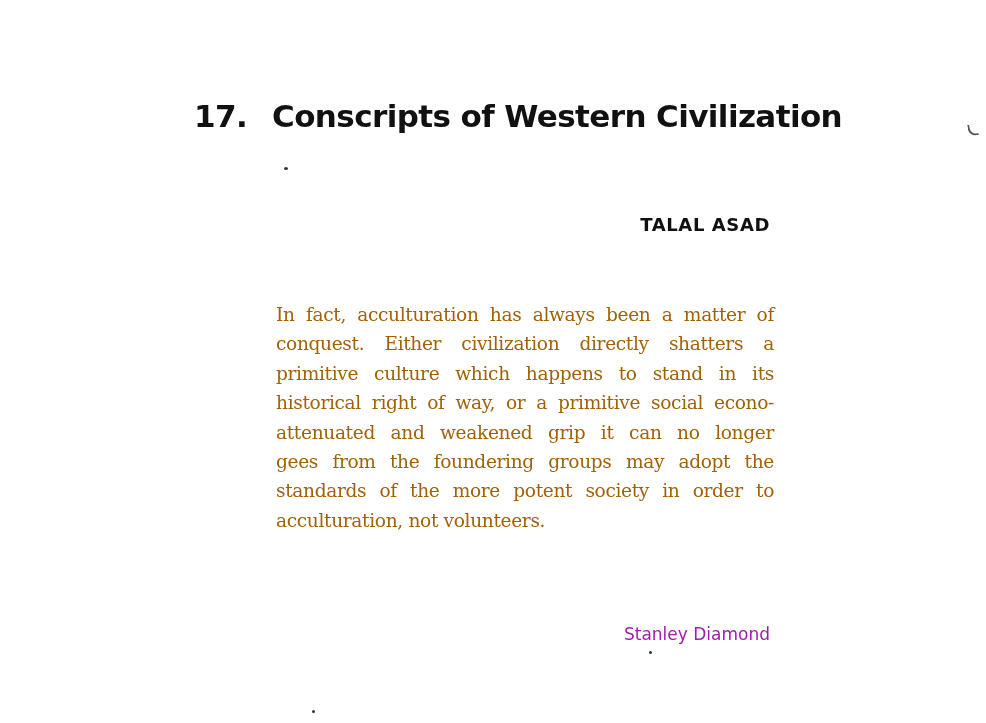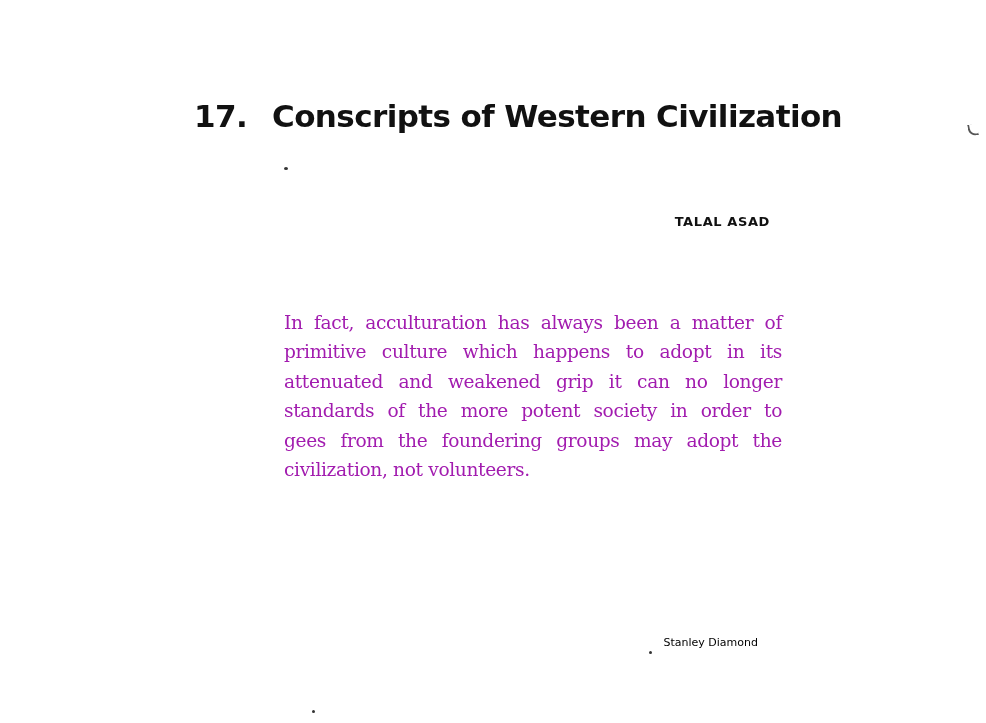--- a/index.html
+++ b/index.html
@@ -35,54 +35,54 @@
       display: inline-block;
       width: 78px;
     }
     .author {
       position: absolute;
       right: 216px;
       top: 214px;
       margin: 0;
       font-family: "DejaVu Sans", sans-serif;
       font-weight: bold;
-      font-size: 13px;
+      font-size: 18px;
       letter-spacing: 0.6px;
       color: #111;
     }
     .epigraph {
       position: absolute;
       left: 272px;
       top: 296px;
       width: 498px;
-      margin: 12px;
+      margin: 4px;
       font-family: "DejaVu Serif", serif;
       font-size: 18.6px;
       line-height: 29.4px;
       text-align: justify;
-      color: #a21caf;
+      color: #a16207;
       letter-spacing: -0.35px;
     }
     .epigraph .line {
       display: block;
       text-align: justify;
       text-align-last: justify;
       white-space: nowrap;
     }
     .epigraph .line.last {
       text-align-last: left;
     }
     .attribution {
       position: absolute;
       right: 216px;
       top: 624px;
-      margin: 12px;
+      margin: 0;
       font-family: "DejaVu Sans", sans-serif;
-      font-size: 11px;
-      color: #000000;
+      font-size: 17px;
+      color: #a21caf;
     }
     .speck {
       position: absolute;
       background: #333;
       border-radius: 50%;
     }
     .speck-curl {
       position: absolute;
       left: 968px;
       top: 124px;
@@ -100,25 +100,27 @@
 <div class="page">
 
   <h1 class="chapter-heading">
     <span class="chapter-number">17.</span><span>Conscripts of Western Civilization</span>
   </h1>
 
   <div class="author">TALAL ASAD</div>
 
   <blockquote class="epigraph">
     <span class="line">In fact, acculturation has always been a matter of</span>
-    <span class="line">primitive culture which happens to adopt in its</span>
+    <span class="line">conquest. Either civilization directly shatters a</span>
+    <span class="line">primitive culture which happens to stand in its</span>
+    <span class="line">historical right of way, or a primitive social econo-</span>
     <span class="line">attenuated and weakened grip it can no longer</span>
+    <span class="line">gees from the foundering groups may adopt the</span>
     <span class="line">standards of the more potent society in order to</span>
-    <span class="line">gees from the foundering groups may adopt the</span>
-    <span class="line last">civilization, not volunteers.</span>
+    <span class="line last">acculturation, not volunteers.</span>
   </blockquote>
 
   <div class="attribution">Stanley Diamond</div>
 
   <div class="speck" style="left:284px;top:167px;width:4px;height:3px;"></div>
   <div class="speck" style="left:649px;top:651px;width:3px;height:3px;"></div>
   <div class="speck" style="left:312px;top:710px;width:3px;height:3px;"></div>
   <div class="speck-curl"></div>
 </div>
 

